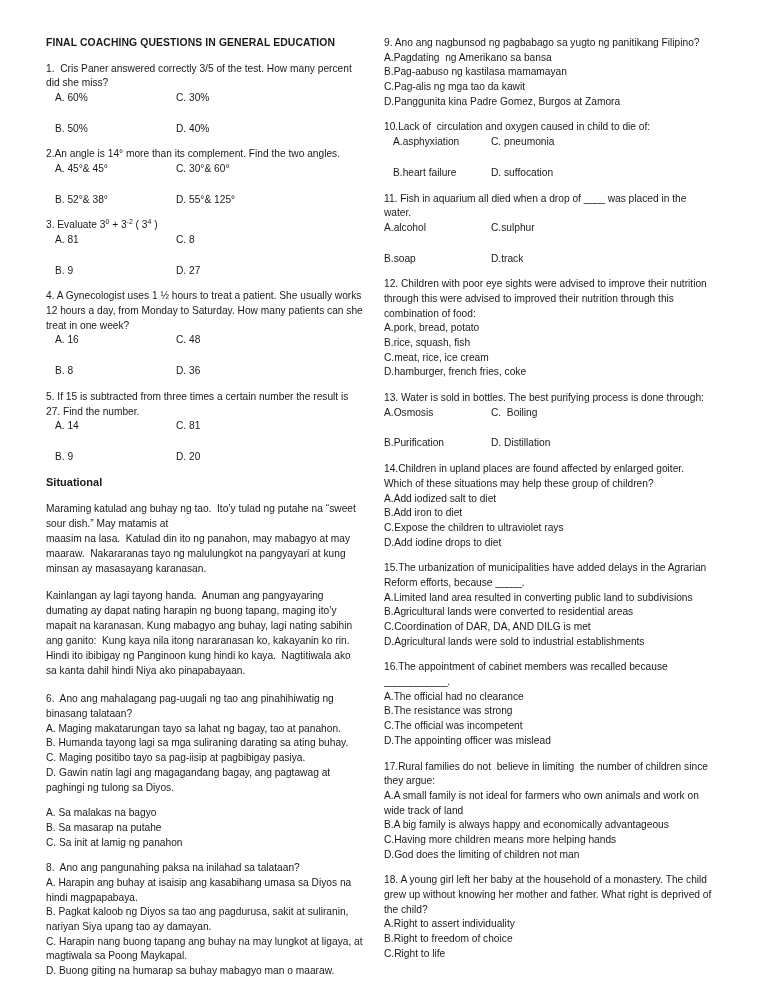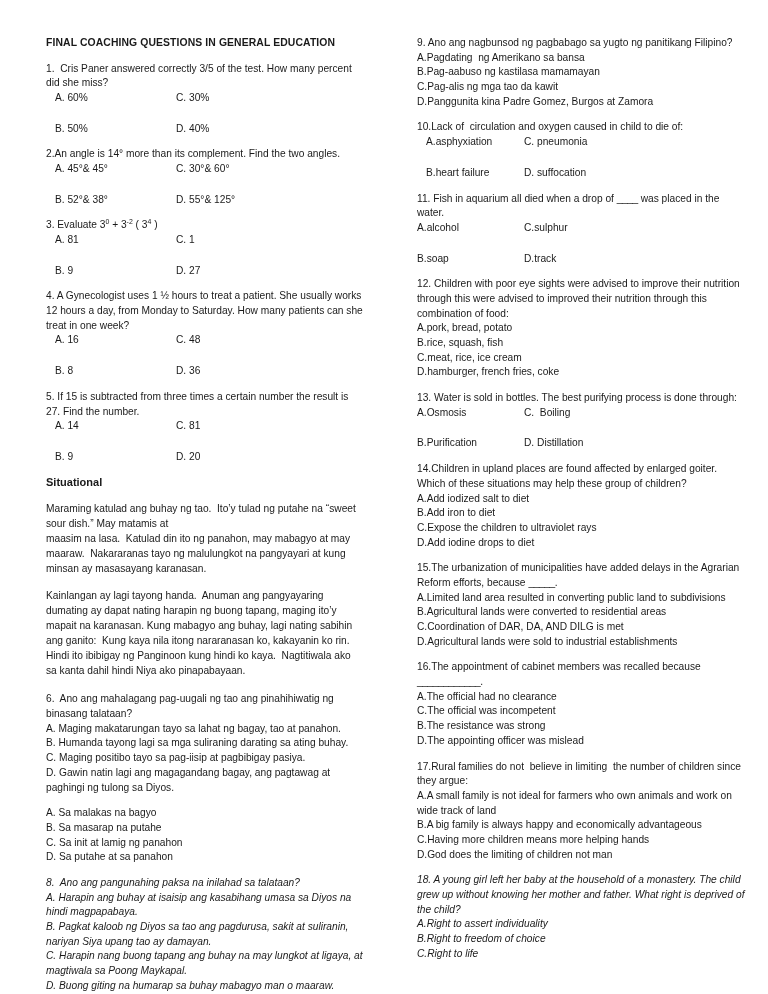--- a/index.html
+++ b/index.html
@@ -21,38 +21,38 @@
     left: 0; top: 0;
     width: 656px;
     height: 994px;
     background: #ffffff;
   }
   .col {
     position: absolute;
     top: 36px;
   }
   .col-left  { left: 46px;  width: 318px; }
-  .col-right { left: 417px; width: 330px; }
+  .col-right { left: 384px; width: 330px; }
 
   .doc-title {
     font-weight: bold;
     font-size: 10.4px;
     letter-spacing: 0.1px;
     margin: 0 0 12.5px 0;
     line-height: 1.25;
   }
   .section-head {
     font-weight: bold;
     font-size: 11px;
     margin: 0 0 14px 0;
   }
   .q {
     margin: 0 0 11px 0;
   }
-  .q:last-child { margin-bottom: 16px; font-style: italic; }
+  .q:last-child { margin-bottom: 16px; }
   .stem {
     line-height: 1.44;
     margin: 0;
     white-space: pre-wrap;
   }
   .para {
     line-height: 1.47;
     margin: 0 0 13px 0;
     white-space: pre-wrap;
   }
@@ -104,21 +104,21 @@
         <div class="opt">C. 30°&amp; 60°</div>
         <div class="opt">B. 52°&amp; 38°</div>
         <div class="opt">D. 55°&amp; 125°</div>
       </div>
     </div>
 
     <div class="q">
       <div class="stem"><span>3. Evaluate 3</span><sup>0</sup><span> + 3</span><sup>-2</sup><span> ( 3</span><sup>4</sup><span> )</span></div>
       <div class="opts-grid indent">
         <div class="opt">A. 81</div>
-        <div class="opt">C. 1</div>
+        <div class="opt">C. 8</div>
         <div class="opt">B. 9</div>
         <div class="opt">D. 27</div>
       </div>
     </div>
 
     <div class="q">
       <div class="stem">4. A Gynecologist uses 1 ½ hours to treat a patient. She usually works 12 hours a day, from Monday to Saturday. How many patients can she treat in one week?</div>
       <div class="opts-grid indent">
         <div class="opt">A. 16</div>
         <div class="opt">C. 48</div>
@@ -151,21 +151,20 @@
         <div class="opt">C. Maging positibo tayo sa pag-iisip at pagbibigay pasiya.</div>
         <div class="opt">D. Gawin natin lagi ang magagandang bagay, ang pagtawag at paghingi ng tulong sa Diyos.</div>
       </div>
     </div>
 
     <div class="q">
       <div class="opts-stack">
         <div class="opt">A. Sa malakas na bagyo</div>
         <div class="opt">B. Sa masarap na putahe</div>
         <div class="opt">C. Sa init at lamig ng panahon</div>
-        <div class="opt">D. Sa putahe at sa panahon</div>
       </div>
     </div>
 
     <div class="q">
       <div class="stem">8.  Ano ang pangunahing paksa na inilahad sa talataan?</div>
       <div class="opts-stack">
         <div class="opt">A. Harapin ang buhay at isaisip ang kasabihang umasa sa Diyos na hindi magpapabaya.</div>
         <div class="opt">B. Pagkat kaloob ng Diyos sa tao ang pagdurusa, sakit at suliranin, nariyan Siya upang tao ay damayan.</div>
         <div class="opt">C. Harapin nang buong tapang ang buhay na may lungkot at ligaya, at magtiwala sa Poong Maykapal.</div>
         <div class="opt">D. Buong giting na humarap sa buhay mabagyo man o maaraw.</div>
@@ -243,22 +242,22 @@
         <div class="opt">B.Agricultural lands were converted to residential areas</div>
         <div class="opt">C.Coordination of DAR, DA, AND DILG is met</div>
         <div class="opt">D.Agricultural lands were sold to industrial establishments</div>
       </div>
     </div>
 
     <div class="q">
       <div class="stem"><span>16.The appointment of cabinet members was recalled because </span><span class="blank">____________</span><span>.</span></div>
       <div class="opts-stack">
         <div class="opt">A.The official had no clearance</div>
+        <div class="opt">B.The resistance was strong</div>
         <div class="opt">C.The official was incompetent</div>
-        <div class="opt">B.The resistance was strong</div>
         <div class="opt">D.The appointing officer was mislead</div>
       </div>
     </div>
 
     <div class="q">
       <div class="stem">17.Rural families do not  believe in limiting  the number of children since they argue:</div>
       <div class="opts-stack">
         <div class="opt">A.A small family is not ideal for farmers who own animals and work on wide track of land</div>
         <div class="opt">B.A big family is always happy and economically advantageous</div>
         <div class="opt">C.Having more children means more helping hands</div>

